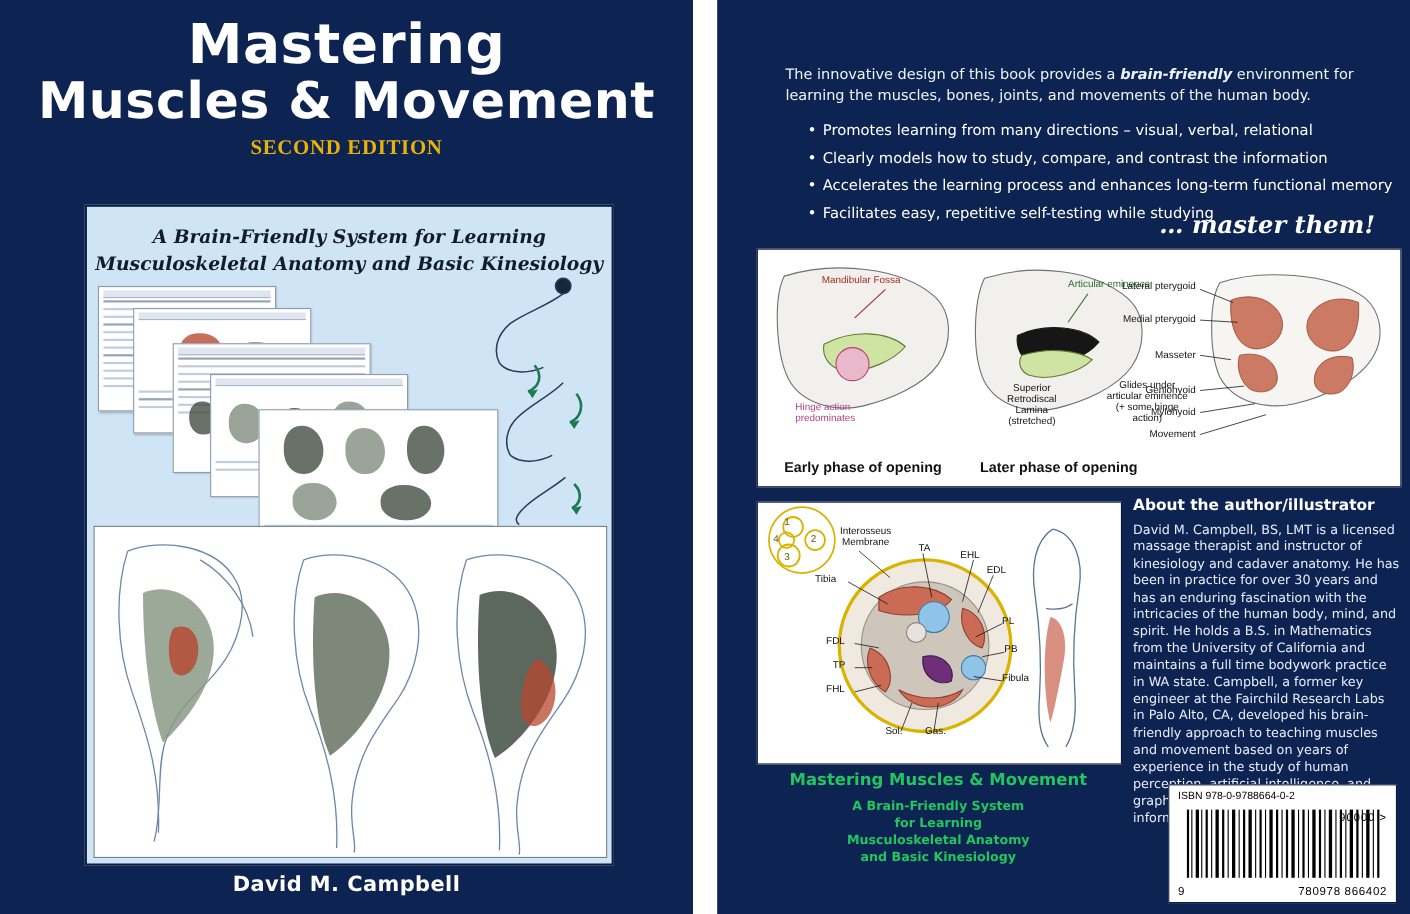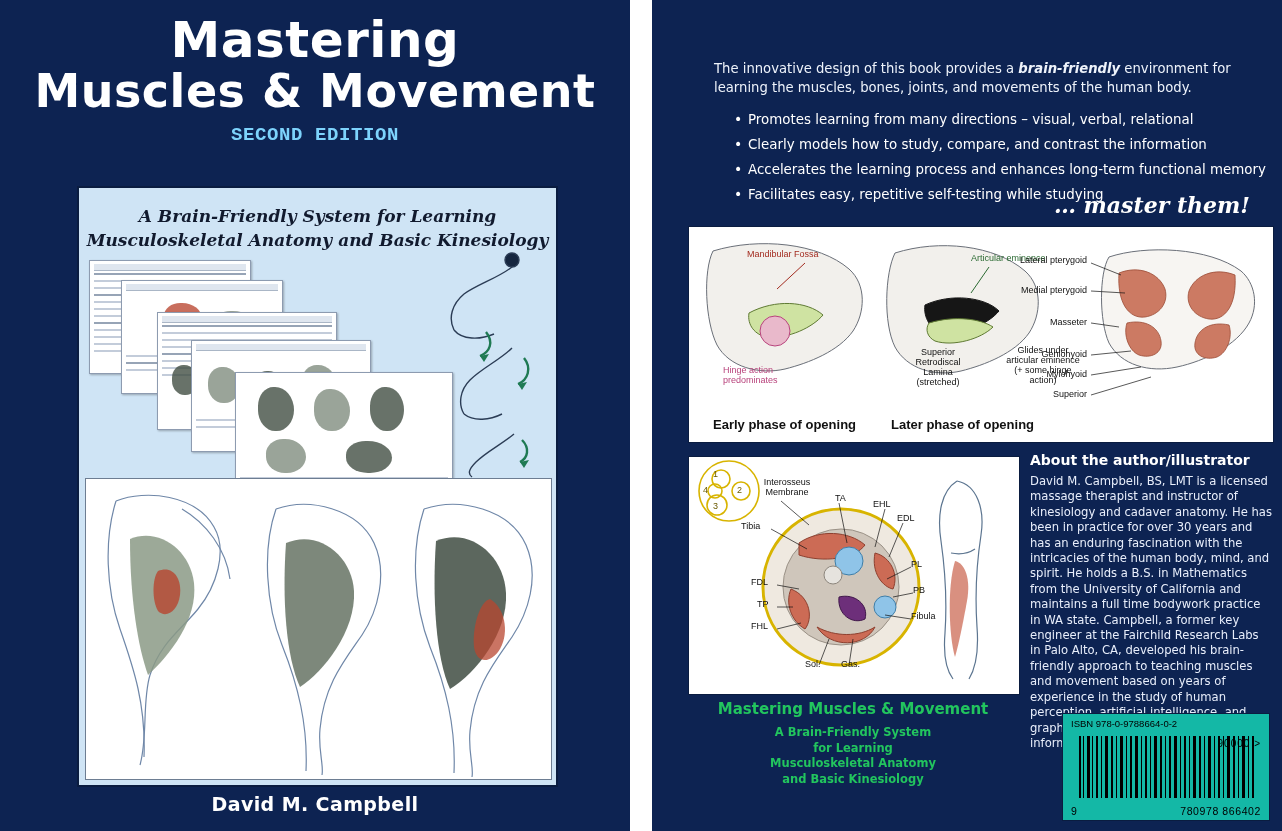--- a/index.html
+++ b/index.html
@@ -47,25 +47,25 @@
     color: #ffffff;
     margin: 0;
     padding: 0 10px;
   }
   .main-title .line2 {
     display: block;
     font-size: 46px;
   }
   .edition {
     margin-top: 8px;
-    font-family: Liberation Mono, monospace;
+    font-family: Liberation Serif, serif;
     font-weight: bold;
     font-size: 19px;
     letter-spacing: 0.6px;
-    color: #7dd3fc;
+    color: #eab308;
   }
 
   .front-art-panel {
     position: absolute;
     left: 77px;
     top: 186px;
     width: 477px;
     height: 597px;
     background: #cfe4f5;
     border: 2px solid #0a1c40;
@@ -307,21 +307,21 @@
     font-size: 10.5px;
     color: #ffffff;
   }
 
   .isbn-box {
     position: absolute;
     right: 12px;
     bottom: 10px;
     width: 206px;
     height: 106px;
-    background: #14b8a6;
+    background: #ffffff;
     border: 1px solid #0a1c40;
     color: #000;
   }
   .isbn-text {
     position: absolute;
     left: 8px;
     top: 4px;
     font-family: "Liberation Sans", sans-serif;
     font-size: 9.5px;
   }
@@ -569,21 +569,21 @@
       <div class="fig-label red" style="left:58px; top:22px;">Mandibular Fossa</div>
       <div class="fig-label pink" style="left:34px; top:138px; white-space:normal; width:86px;"><span>Hinge action predominates</span></div>
       <div class="fig-label green" style="left:282px; top:26px;">Articular eminence</div>
       <div class="fig-label" style="left:212px; top:120px; white-space:normal; width:74px; text-align:center;"><span>Superior Retrodiscal Lamina (stretched)</span></div>
       <div class="fig-label" style="left:312px; top:118px; white-space:normal; width:84px; text-align:center;"><span>Glides under articular eminence (+ some hinge action)</span></div>
       <div class="fig-label" style="left:326px; top:28px; text-align:right; width:72px;"><span>Lateral pterygoid</span></div>
       <div class="fig-label" style="left:326px; top:58px; text-align:right; width:72px;"><span>Medial pterygoid</span></div>
       <div class="fig-label" style="left:326px; top:90px; text-align:right; width:72px;"><span>Masseter</span></div>
       <div class="fig-label" style="left:326px; top:122px; text-align:right; width:72px;"><span>Geniohyoid</span></div>
       <div class="fig-label" style="left:326px; top:142px; text-align:right; width:72px;"><span>Mylohyoid</span></div>
-      <div class="fig-label" style="left:326px; top:162px; text-align:right; width:72px;"><span>Superior</span></div>
+      <div class="fig-label" style="left:326px; top:162px; text-align:right; width:72px;"><span>Movement</span></div>
 
       <div class="fig-caption" style="left:24px; bottom:10px; font-weight:bold;">Early phase of opening</div>
       <div class="fig-caption" style="left:202px; bottom:10px; font-weight:bold;">Later phase of opening</div>
     </div>
 
     <div class="fig-panel" id="fig-leg">
       <svg width="330" height="237" viewBox="0 0 330 237">
 
         <g fill="none" stroke="#d8b400" stroke-width="1.6">
           <circle cx="40" cy="34" r="30"></circle>

